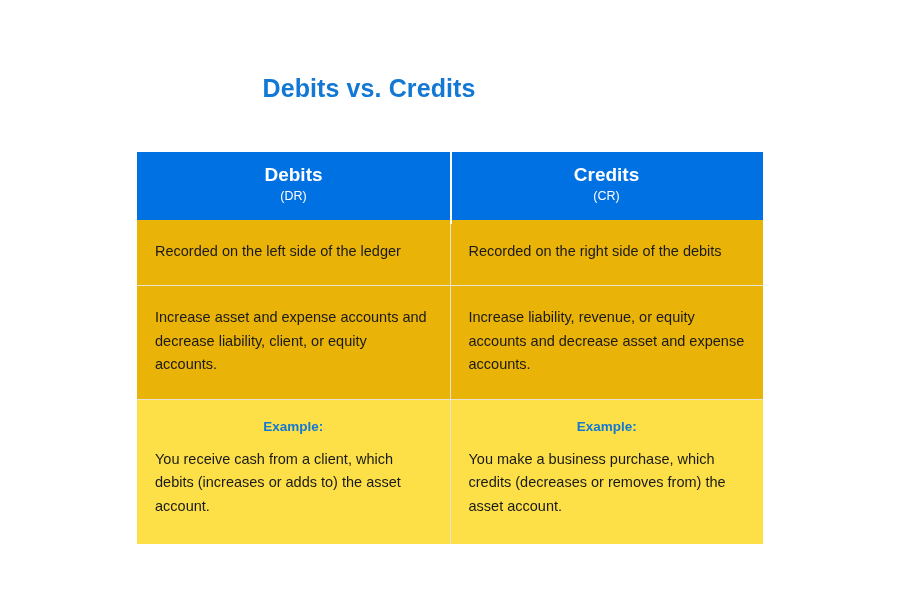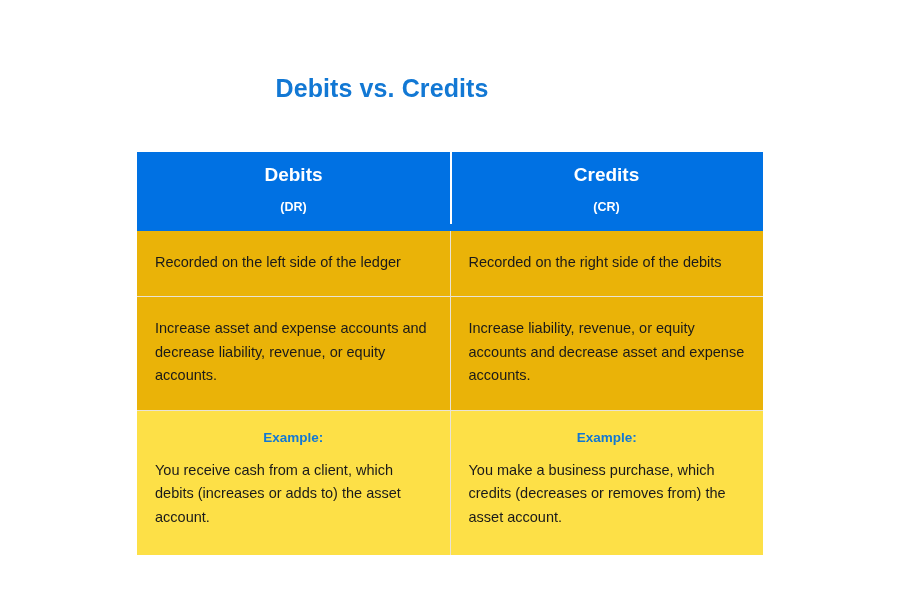--- a/index.html
+++ b/index.html
@@ -18,21 +18,21 @@
   .page {
     position: relative;
     width: 900px;
     height: 600px;
     box-sizing: border-box;
   }
 
   .title {
     position: absolute;
     top: 74px;
-    left: 16px;
+    left: 3px;
     width: 732px;
     text-align: center;
     font-size: 25px;
     font-weight: bold;
     color: #1278d4;
     letter-spacing: 0.1px;
   }
 
   .table {
     position: absolute;
@@ -54,22 +54,22 @@
     vertical-align: middle;
     border: 0;
   }
   .head-cell .h-title {
     font-size: 19px;
     font-weight: bold;
     line-height: 1.15;
   }
   .head-cell .h-sub {
     font-size: 12.5px;
-    font-weight: bold;
-    margin-top: 14px;
+    font-weight: normal;
+    margin-top: 3px;
     line-height: 1.2;
   }
   .head-divider-wrap {
     position: absolute;
     top: 152px;
     left: 449.5px;
     width: 2px;
     height: 72px;
     background: #ffffff;
   }
@@ -134,21 +134,21 @@
       <tr>
         <td class="body-cell left-cell">
           <span class="cell-text">Recorded on the left side of the ledger</span>
         </td>
         <td class="body-cell">
           <span class="cell-text">Recorded on the right side of the debits</span>
         </td>
       </tr>
       <tr>
         <td class="body-cell left-cell">
-          <span class="cell-text">Increase asset and expense accounts and decrease liability, revenue, or equity accounts.</span>
+          <span class="cell-text">Increase asset and expense accounts and decrease liability, client, or equity accounts.</span>
         </td>
         <td class="body-cell">
           <span class="cell-text">Increase liability, revenue, or equity accounts and decrease asset and expense accounts.</span>
         </td>
       </tr>
       <tr class="example-row">
         <td class="body-cell left-cell">
           <span class="example-label">Example:</span>
           <span class="cell-text">You receive cash from a client, which debits (increases or adds to) the asset account.</span>
         </td>

